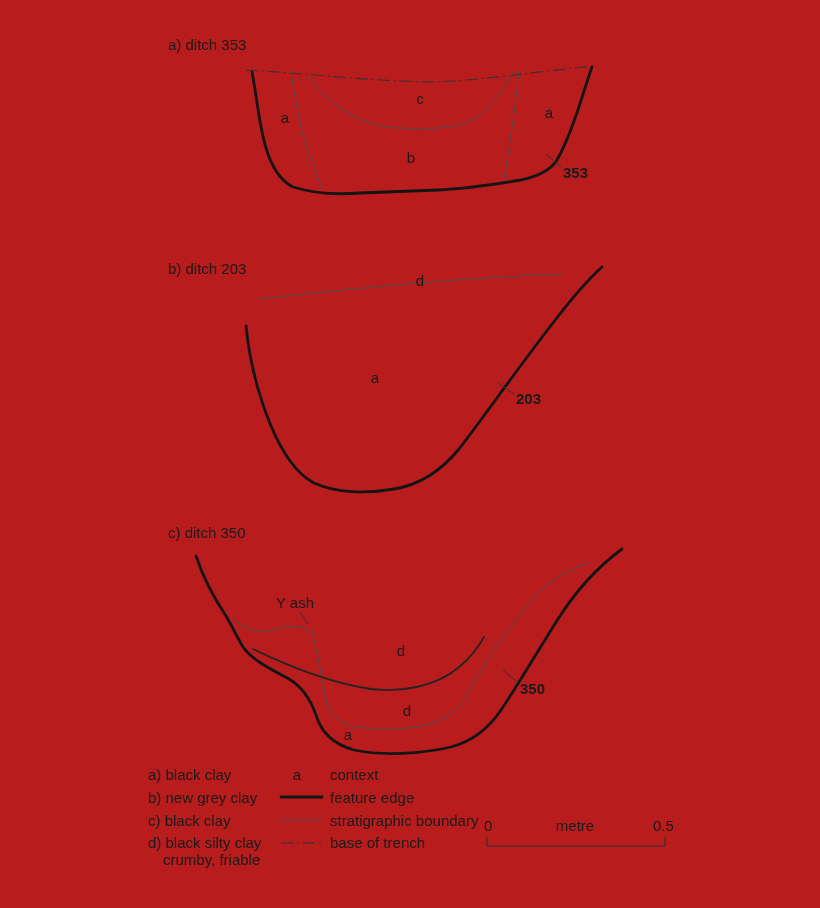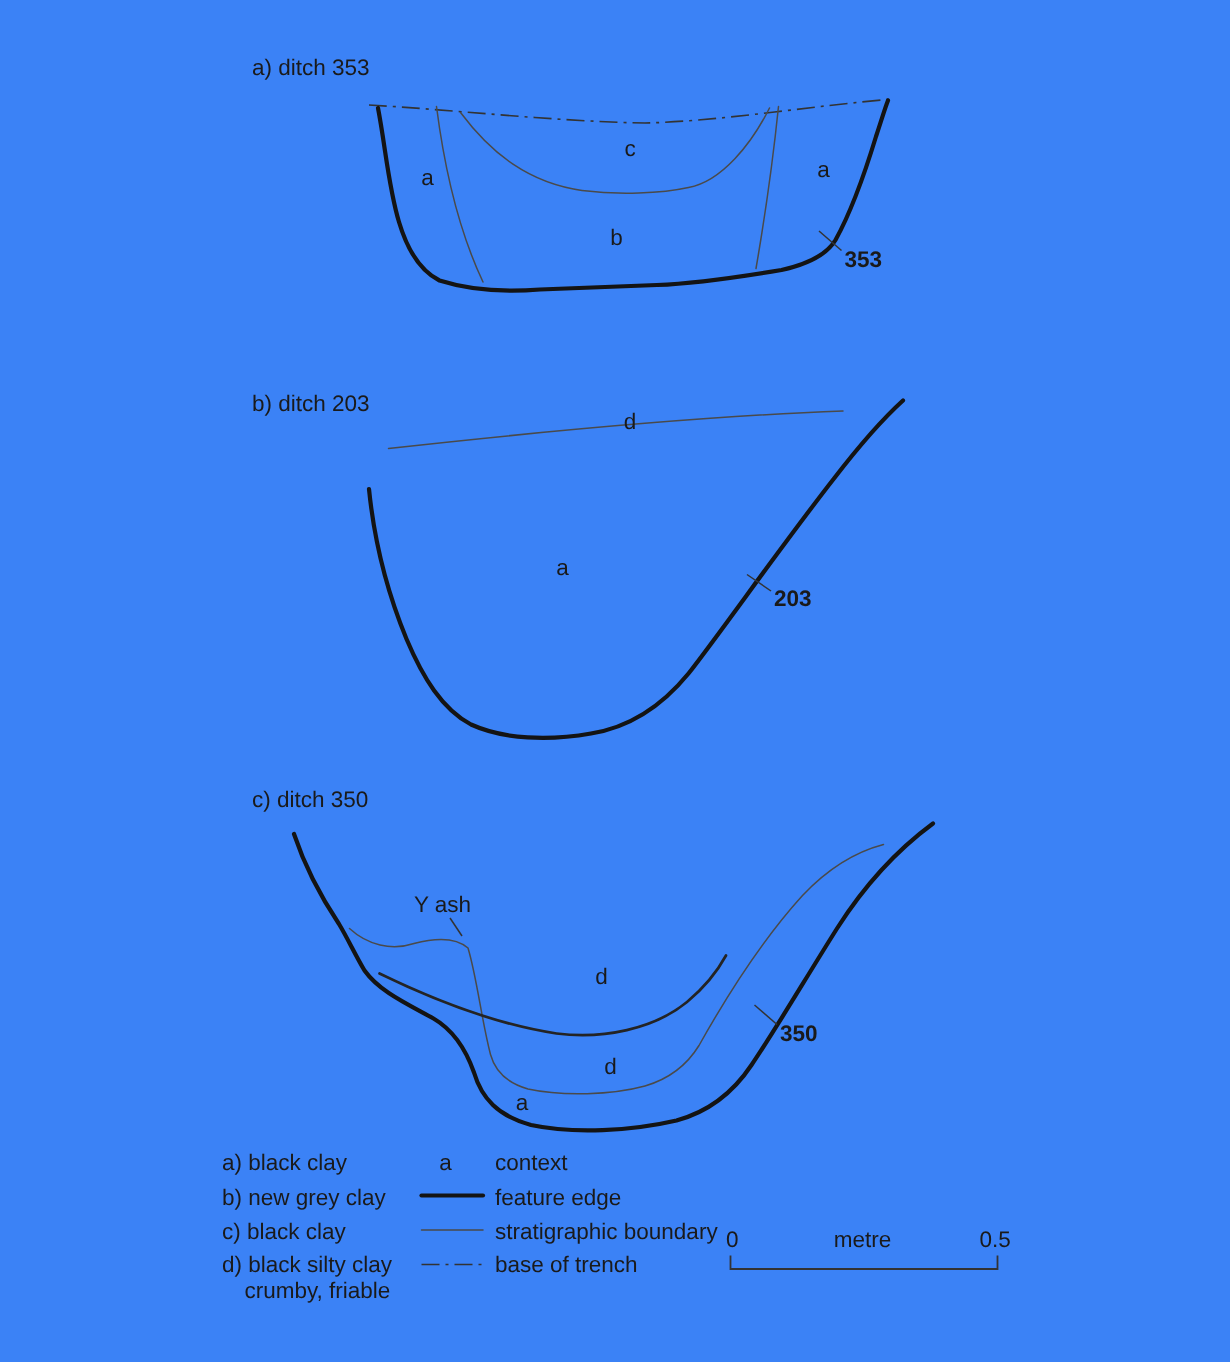--- a/index.html
+++ b/index.html
@@ -4,21 +4,21 @@
 <style>
   html, body {
     margin: 0;
     padding: 0;
     background: #f5f5f5;
   }
   .page {
     position: relative;
     width: 820px;
     height: 908px;
-    background: #3b82f6;
+    background: #b91c1c;
     font-family: "Liberation Sans", "DejaVu Sans", sans-serif;
     overflow: hidden;
   }
   svg { display: block; }
   text {
     fill: #1a1a1a;
     font-size: 15px;
     font-family: "Liberation Sans", "DejaVu Sans", sans-serif;
   }
   .num { font-weight: bold; }

